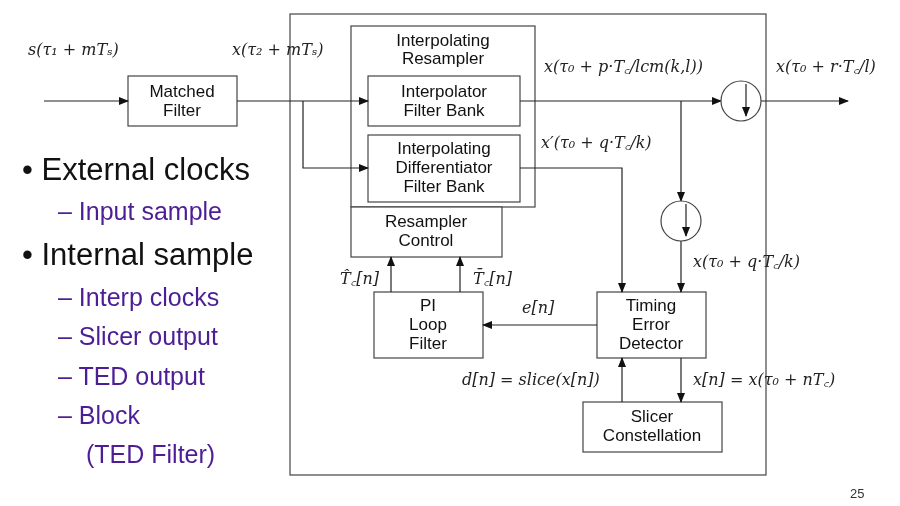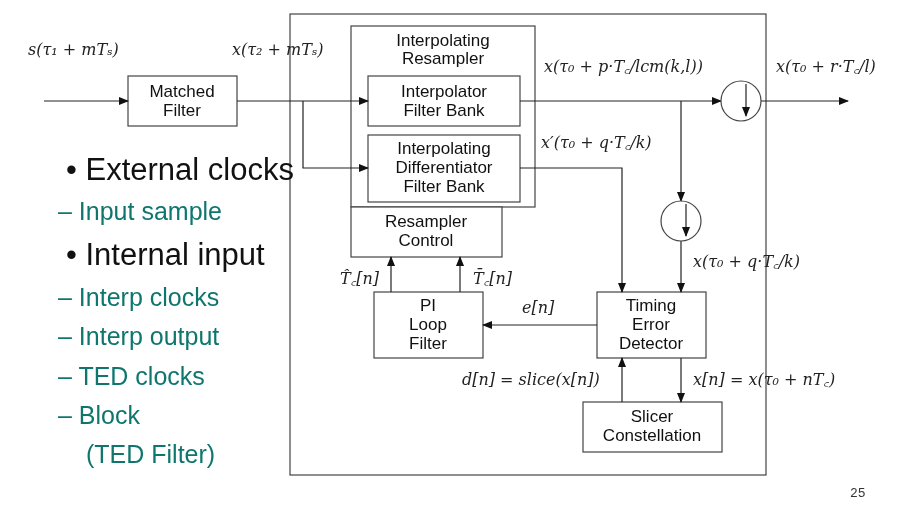--- a/index.html
+++ b/index.html
@@ -2,23 +2,23 @@
 <html><head>
 <meta charset="utf-8">
 <style>
   html,body{margin:0;padding:0;background:#fff;}
   body{width:900px;height:506px;position:relative;overflow:hidden;font-family:"Liberation Sans",sans-serif;color:#111;}
   svg{position:absolute;left:0;top:0;}
   .box{fill:#fff;stroke:#444;stroke-width:1.2;}
   .ln{stroke:#222;stroke-width:1.2;fill:none;}
   .lbl{font-family:"Liberation Sans",sans-serif;font-size:17px;fill:#111;text-anchor:middle;}
   .math{font-family:"DejaVu Serif",serif;font-style:italic;font-size:16px;fill:#222;}
-  .bul{position:absolute;left:22px;font-size:31px;color:#111;white-space:nowrap;margin-left:44px;}
-  .sub{position:absolute;left:58px;font-size:25px;color:#0f766e;white-space:nowrap;}
-  .page{position:absolute;left:850px;top:486px;font-family:Liberation Mono, monospace;font-size:13px;color:#333;}
+  .bul{position:absolute;left:22px;font-size:31px;color:#111;white-space:nowrap;}
+  .sub{position:absolute;left:58px;font-size:25px;color:#4c1d95;white-space:nowrap;}
+  .page{position:absolute;left:850px;top:486px;font-family:Liberation Sans, sans-serif;font-size:13px;color:#333;}
 </style>
 </head>
 <body>
 
 <svg width="900" height="506">
   <defs>
     <marker id="ah" markerWidth="10" markerHeight="8" refX="9" refY="4" orient="auto" markerUnits="userSpaceOnUse">
       <path d="M0,0 L10,4 L0,8 z" fill="#111"></path>
     </marker>
   </defs>
@@ -80,20 +80,20 @@
   <text class="math" x="693" y="267">x(τ₀ + q·T꜀/k)</text>
   <text class="math" x="340" y="284">T̂꜀[n]</text>
   <text class="math" x="473" y="284">T̄꜀[n]</text>
   <text class="math" x="522" y="313">e[n]</text>
   <text class="math" x="462" y="385">d[n] = slice(x[n])</text>
   <text class="math" x="693" y="385">x[n] = x(τ₀ + nT꜀)</text>
 </svg>
 
 <div class="bul" style="top:152px">• <span>External clocks</span></div>
 <div class="sub" style="top:197px">– <span>Input sample</span></div>
-<div class="bul" style="top:237px">• <span>Internal input</span></div>
+<div class="bul" style="top:237px">• <span>Internal sample</span></div>
 <div class="sub" style="top:283px">– <span>Interp clocks</span></div>
-<div class="sub" style="top:322px">– <span>Interp output</span></div>
-<div class="sub" style="top:362px">– <span>TED clocks</span></div>
+<div class="sub" style="top:322px">– <span>Slicer output</span></div>
+<div class="sub" style="top:362px">– <span>TED output</span></div>
 <div class="sub" style="top:401px">– <span>Block</span></div>
 <div class="sub" style="top:440px;left:86px">(TED Filter)</div>
 
 <div class="page">25</div>
 
 </body></html>

